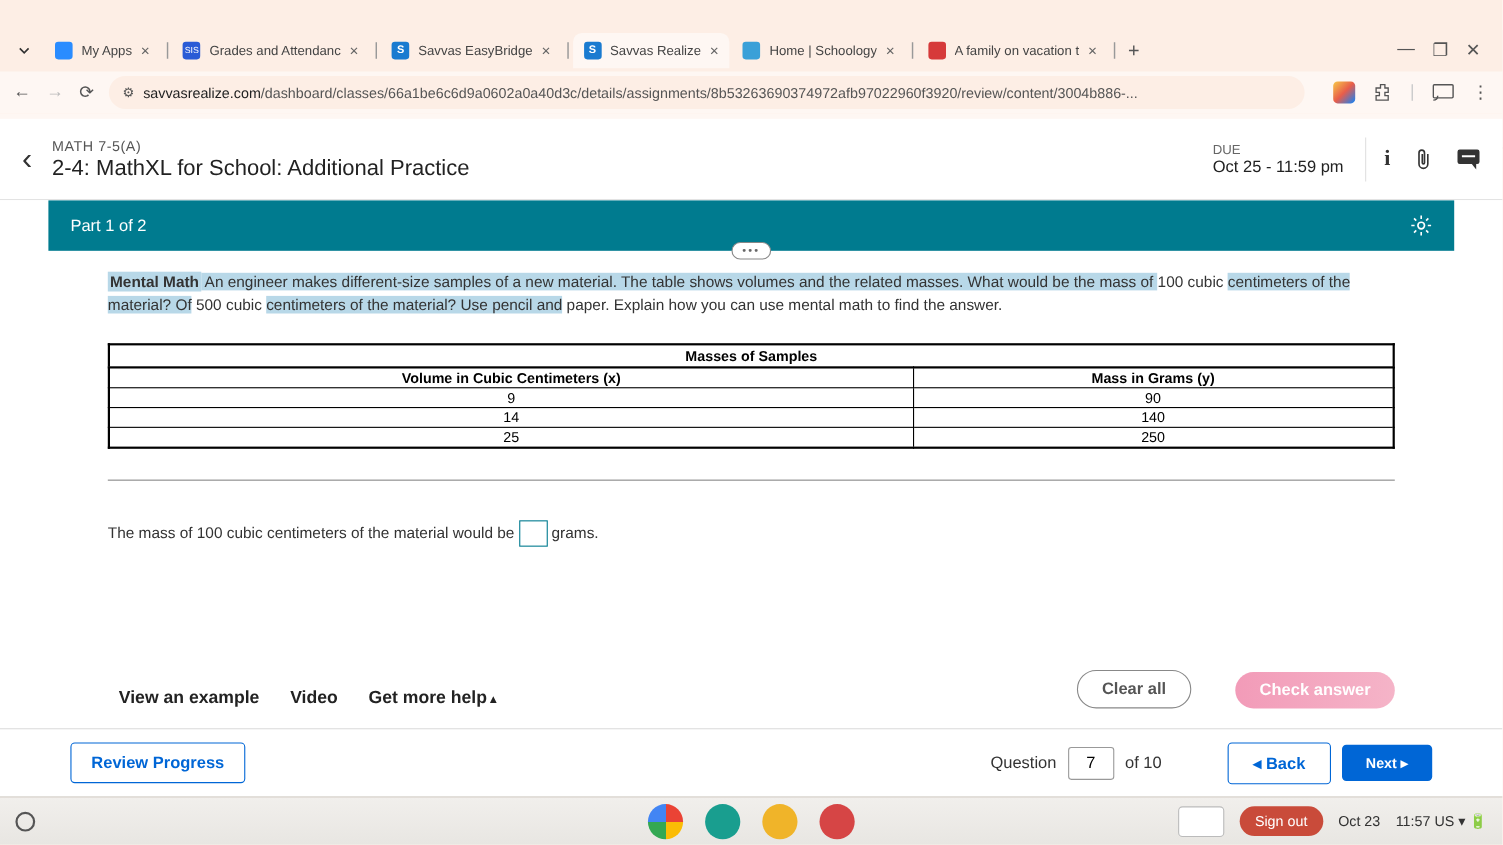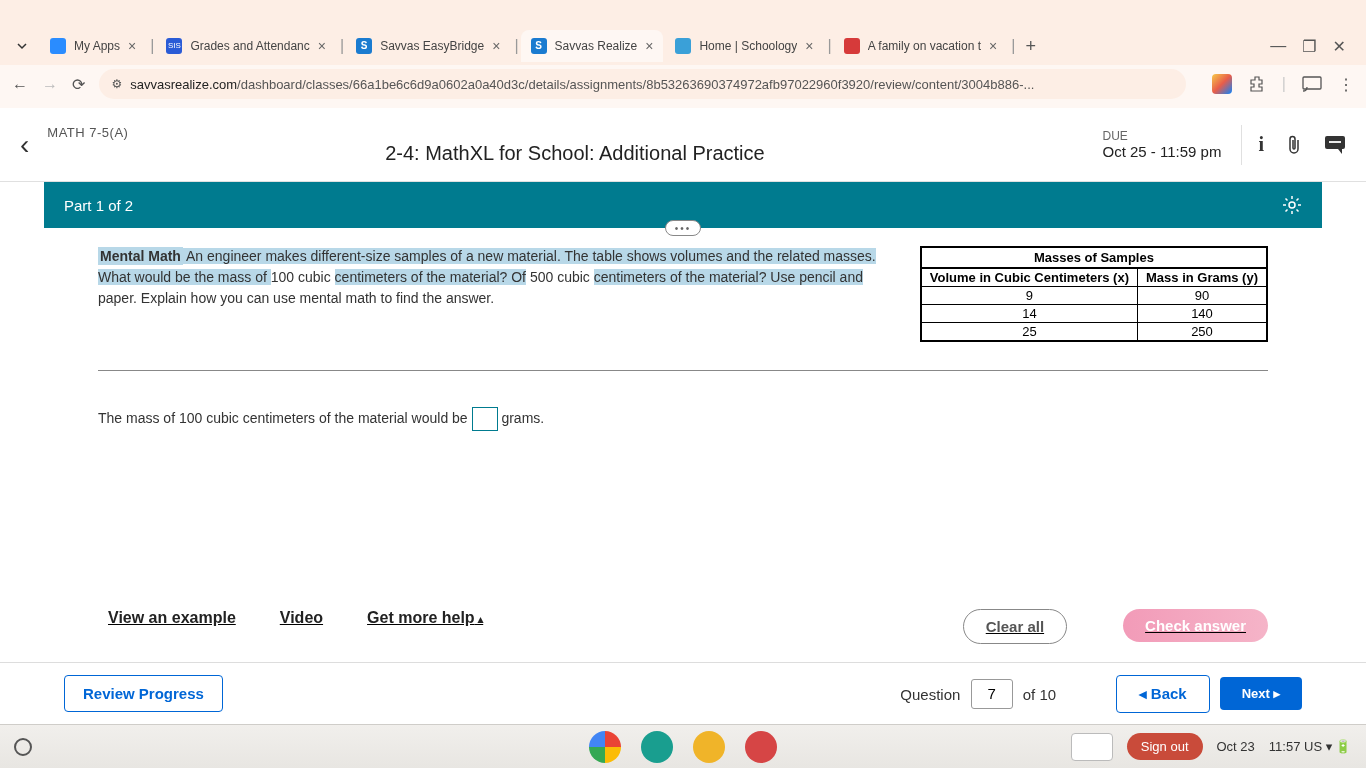--- a/index.html
+++ b/index.html
@@ -28,50 +28,50 @@
 .bookmark-bar { height: 32px; background: #fef7f3; display: flex; align-items: center; padding: 0 12px; gap: 16px; font-size: 14px; color: #444; border-bottom: 1px solid #e8dcd3; }
 .bookmark-item { display: flex; align-items: center; gap: 6px; }
 
 
 .page { position: absolute; top: 108px; left: 0; right: 0; bottom: 44px; background: #fff; display: flex; flex-direction: column; }
 
 .assignment-header { height: 74px; display: flex; align-items: center; padding: 0 20px; border-bottom: 1px solid #e0e0e0; }
 .back-chevron { font-size: 28px; color: #333; margin-right: 18px; font-weight: 300; }
 .hdr-titles { flex: 1; }
 .class-name { font-size: 13px; color: #555; letter-spacing: 0.5px; margin-bottom: 2px; }
-.assignment-name { font-size: 20px; color: #222; text-align: center; }
+.assignment-name { font-size: 20px; color: #222; }
 .due-block { text-align: left; margin-right: 20px; }
 .due-label { font-size: 12px; color: #666; }
 .due-value { font-size: 15px; color: #222; }
 .hdr-icons { display: flex; gap: 22px; align-items: center; font-size: 20px; color: #333; padding-left: 16px; border-left: 1px solid #e0e0e0; height: 40px; }
 .info-icon { font-family: serif; font-weight: bold; }
 
 .content-area { flex: 1; background: #fff; overflow: hidden; display: flex; flex-direction: column; }
 
 .part-banner { height: 46px; background: #007b8f; color: #fff; display: flex; align-items: center; padding: 0 20px; margin: 0 44px; font-size: 15px; }
 .part-banner .gear { margin-left: auto; font-size: 20px; }
 
 .problem-body { flex: 1; padding: 18px 98px 0 98px; position: relative; }
-.question-row { display: flex; gap: 24px; }
+.question-row { display: flex; gap: 24px; flex-direction: column; }
 .question-text { flex: 1; font-size: 14px; line-height: 1.5; color: #333; }
 .q-label { font-weight: bold; background: #b8d8e8; padding: 1px 2px; }
 .q-highlight { background: #b8d8e8; }
 
 .data-table { border: 2px solid #000; border-collapse: collapse; font-size: 13px; color: #000; min-width: 210px; }
 .data-table caption { border: 2px solid #000; border-bottom: none; font-weight: bold; padding: 2px 6px; background: #fff; }
 .data-table th, .data-table td { border: 1px solid #000; padding: 1px 8px; text-align: center; }
 .data-table th { font-weight: bold; }
 
 .divider { border: none; border-top: 1px solid #888; margin: 28px 0 0 0; position: relative; }
 .divider-handle { position: absolute; left: 50%; top: -8px; transform: translateX(-50%); width: 36px; height: 16px; background: #fff; border: 1px solid #888; border-radius: 8px; display: flex; align-items: center; justify-content: center; font-size: 10px; color: #666; letter-spacing: 2px; }
 
 .answer-row { margin-top: 36px; font-size: 14px; color: #333; }
 .answer-input { width: 26px; height: 24px; border: 1px solid #007b8f; text-align: center; font-size: 14px; vertical-align: middle; }
 
-.problem-footer { display: flex; align-items: flex-start; padding: 16px 98px 18px 108px; gap: 44px; font-size: 16px; text-decoration: underline; }
+.problem-footer { display: flex; align-items: flex-end; padding: 16px 98px 18px 108px; gap: 28px; font-size: 16px; }
 .footer-link { font-weight: bold; color: #222; }
 .footer-link.dropdown::after { content: " ▴"; font-size: 11px; }
 .footer-spacer { flex: 1; }
 .pill-btn { padding: 8px 22px; border-radius: 20px; font-size: 15px; font-weight: bold; }
 .pill-clear { border: 1.5px solid #888; color: #555; background: #fff; }
 .pill-check { background: linear-gradient(90deg, #f29bb8, #f5b4c8); color: #fff; border: none; margin-left: 12px; }
 
 .nav-footer { height: 62px; border-top: 1px solid #ddd; display: flex; align-items: center; padding: 0 64px; }
 .review-btn { border: 1.5px solid #0066d6; color: #0066d6; background: #fff; padding: 9px 18px; border-radius: 4px; font-size: 15px; font-weight: 600; }
 .nav-spacer { flex: 1; }

